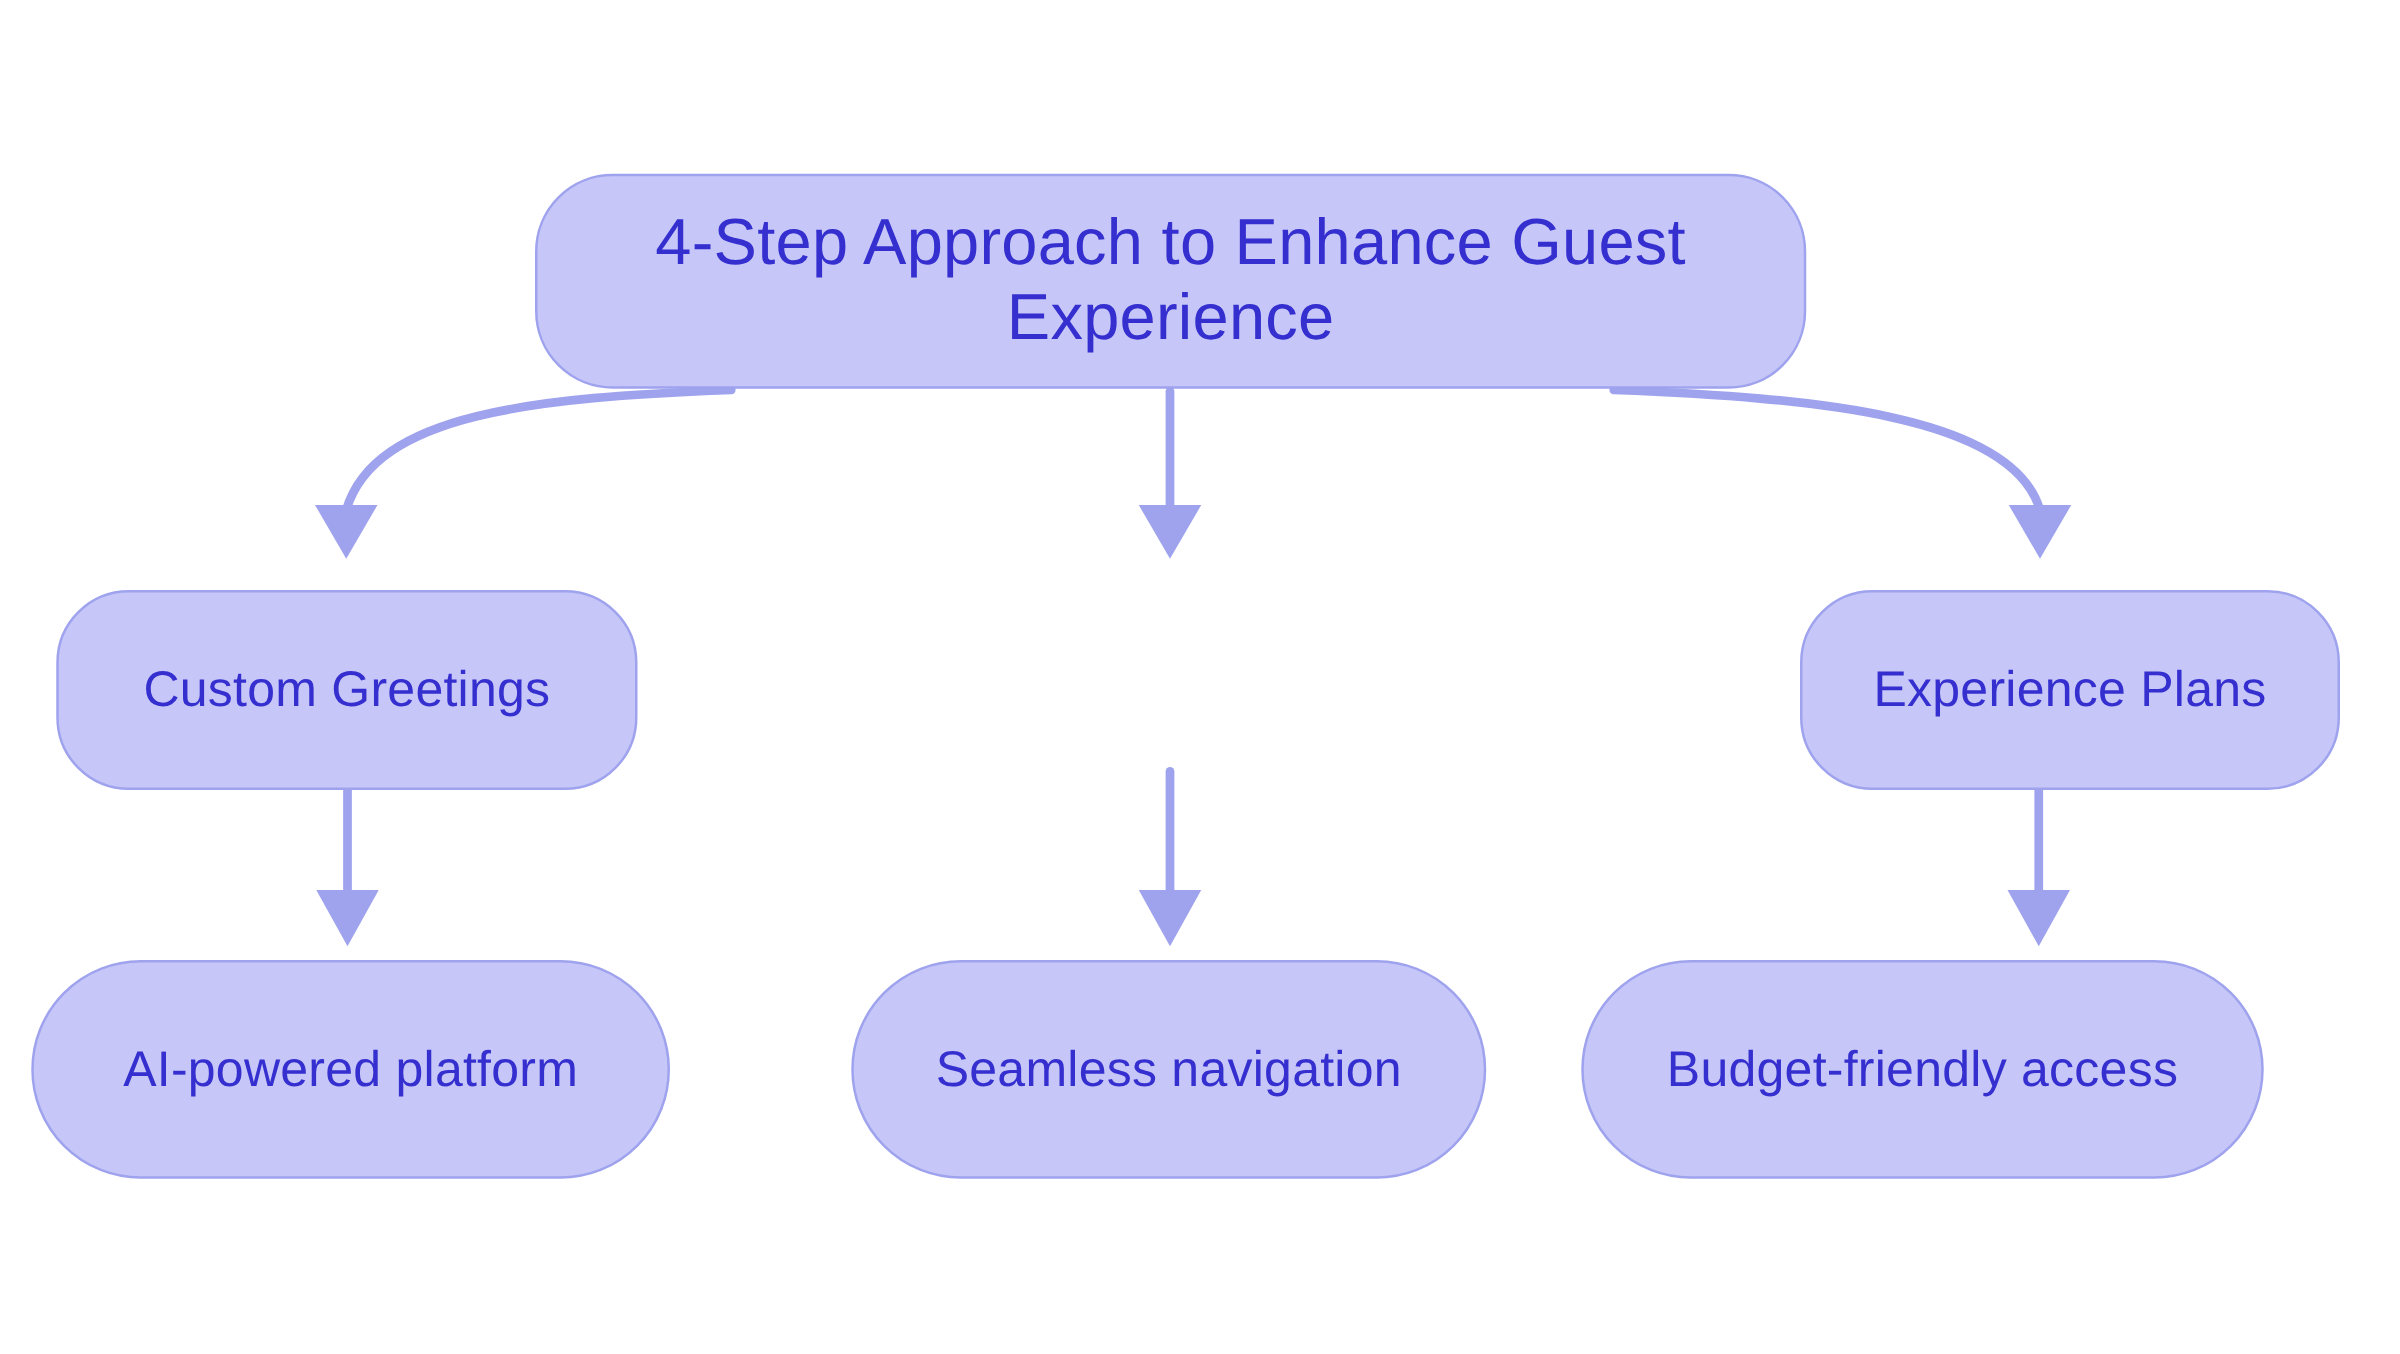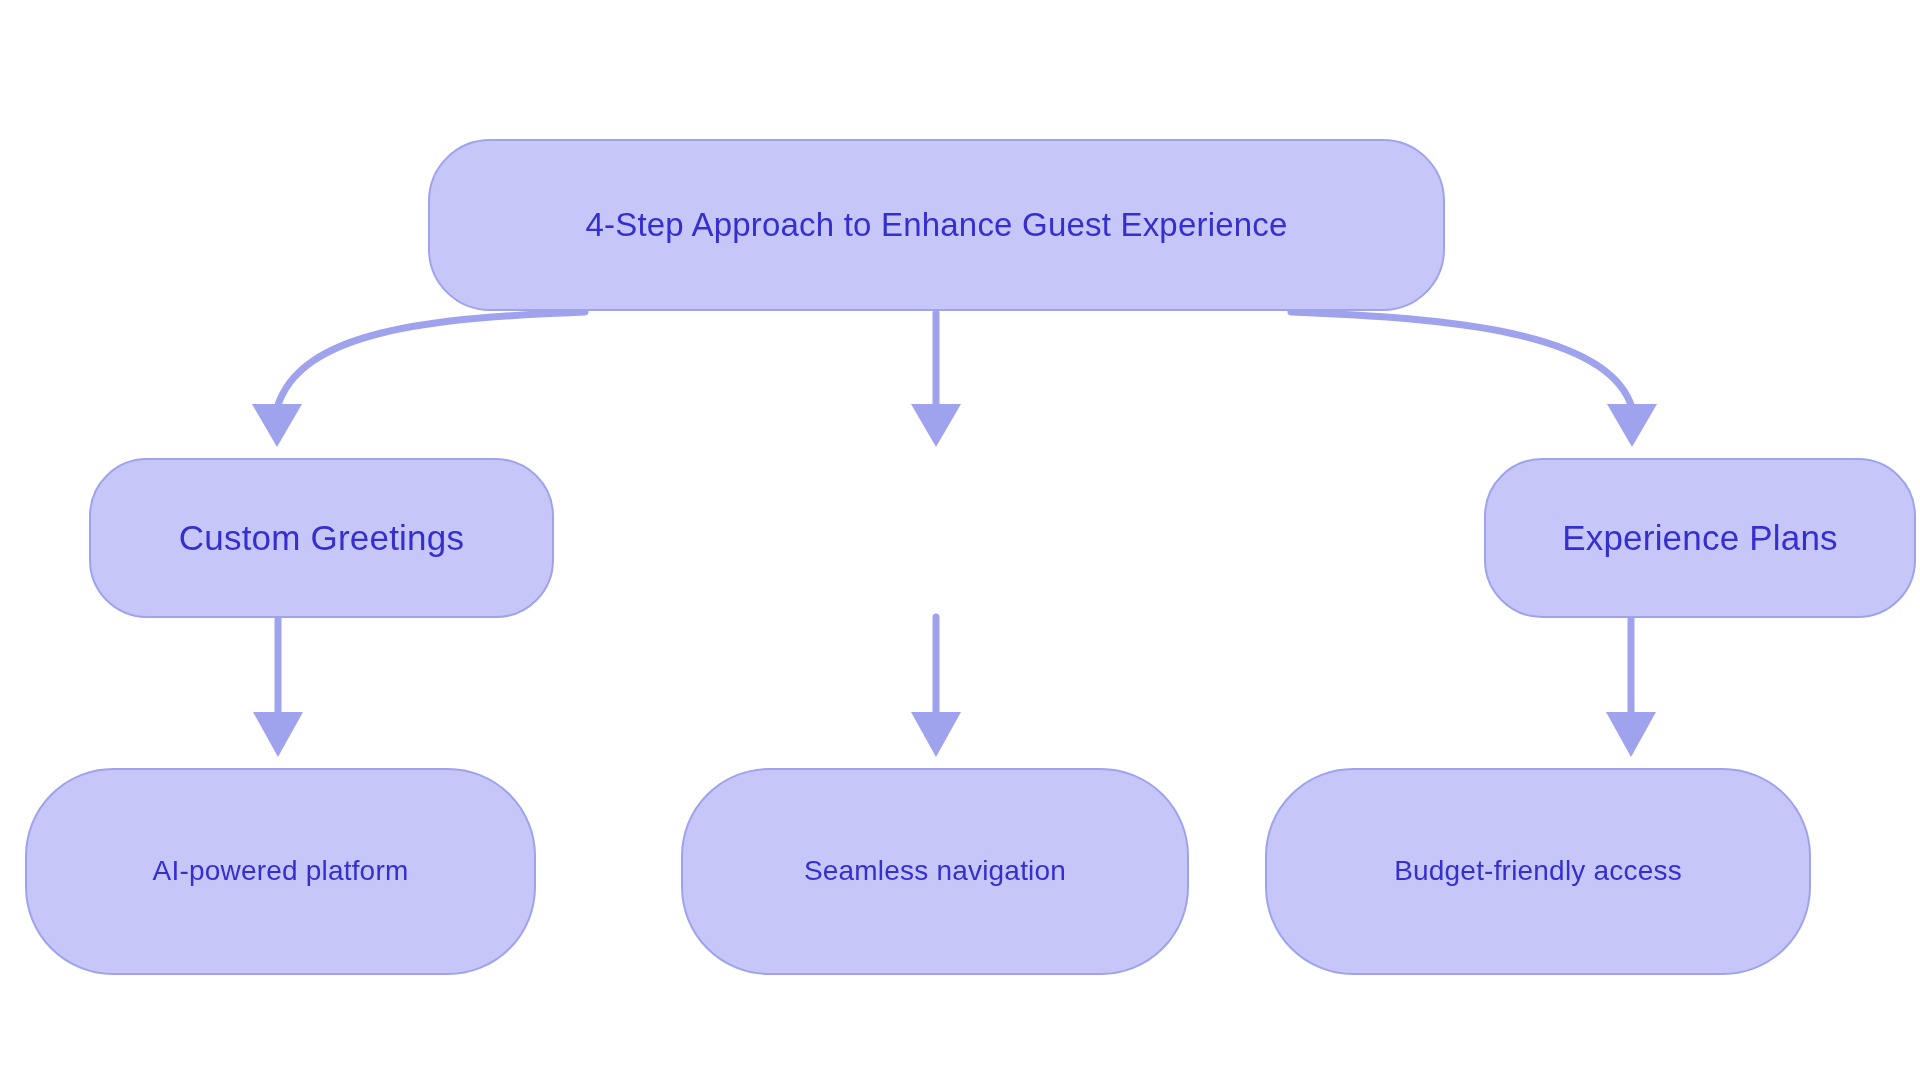--- a/index.html
+++ b/index.html
@@ -40,38 +40,37 @@
     letter-spacing: 0.2px;
     line-height: 1.15;
     padding: 0 26px;
   }
   .node-root {
     left: 428px;
     top: 139px;
     width: 1017px;
     height: 172px;
     border-radius: 62px;
-    font-size: 33px;
+    font-size: 52px;
   }
   .node-mid {
-    top: 458px;
+    top: 472px;
     height: 160px;
     border-radius: 58px;
-    font-size: 35px;
-    margin-left: 44px;
+    font-size: 40px;
   }
   .node-mid-1 { left: 45px;   width: 465px; }
   .node-mid-2 { left: 670px;  width: 530px; }
   .node-mid-3 { left: 1440px; width: 432px; }
 
   .node-leaf {
     top: 768px;
-    height: 207px;
+    height: 175px;
     border-radius: 88px;
-    font-size: 28px;
+    font-size: 40px;
   }
   .node-leaf-1 { left: 25px;   width: 511px; }
   .node-leaf-2 { left: 681px;  width: 508px; }
   .node-leaf-3 { left: 1265px; width: 546px; text-align: right; }
 </style>
 </head>
 <body>
 
 <div id="canvas">
 

